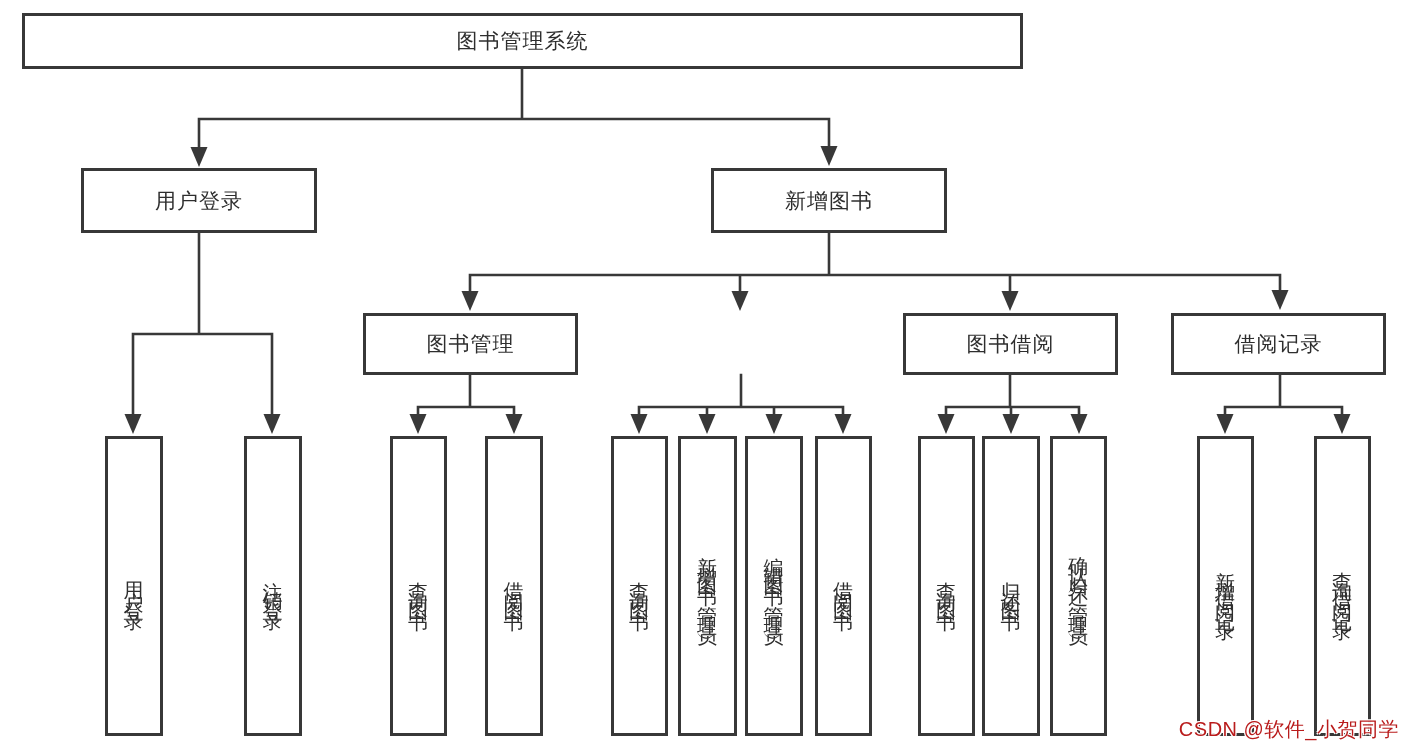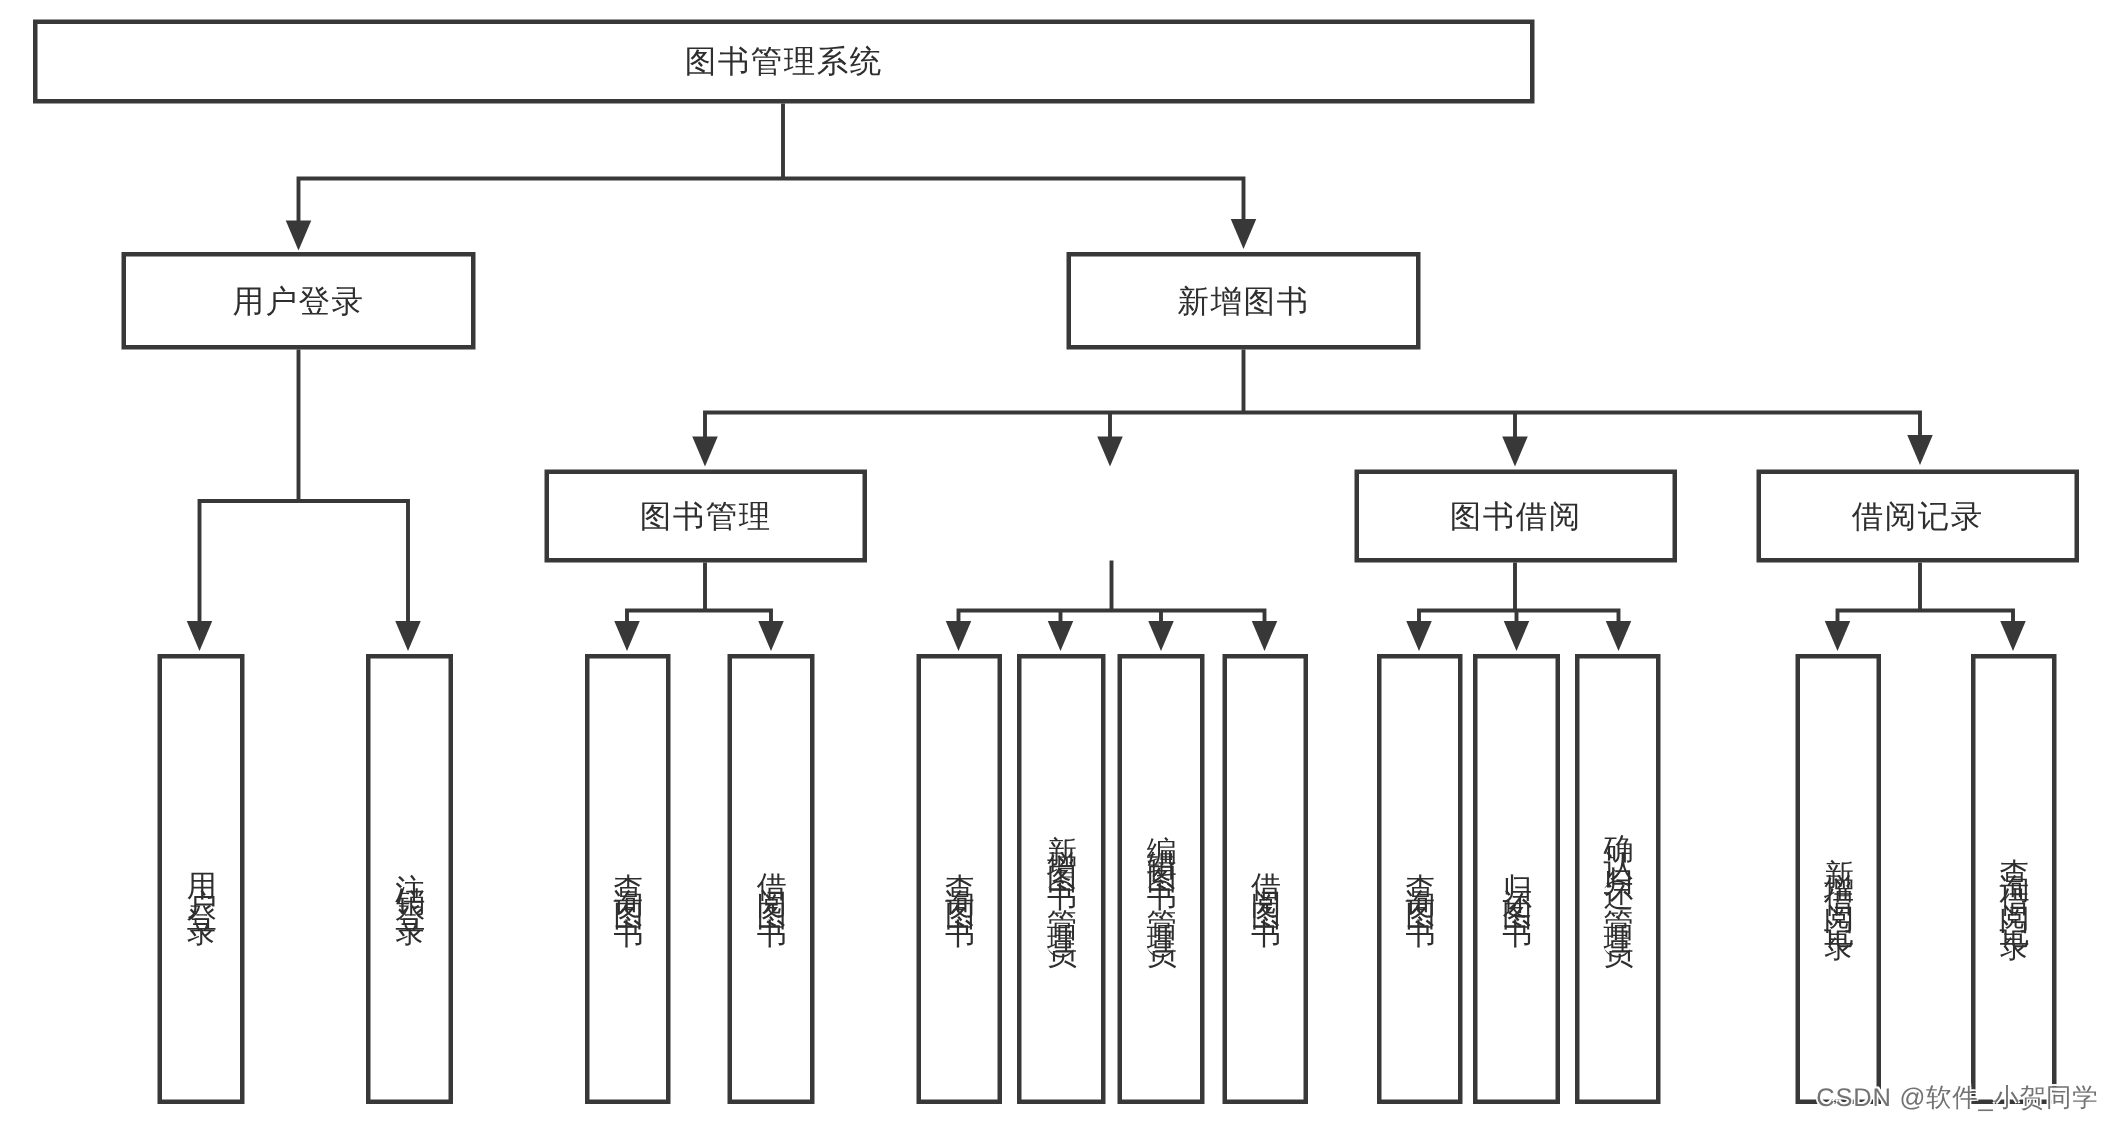--- a/index.html
+++ b/index.html
@@ -36,22 +36,22 @@
     text-orientation: mixed;
     font-size: 20px;
     line-height: 1;
     letter-spacing: 10px;
     white-space: nowrap;
   }
   .watermark {
     position: absolute;
     right: 6px;
     bottom: 4px;
-    font-size: 17px;
-    color: #737373;
+    font-size: 20px;
+    color: #b91c1c;
     letter-spacing: 0.5px;
     text-shadow: 1px 1px 0 #ffffff, -1px -1px 0 #ffffff, 1px -1px 0 #ffffff, -1px 1px 0 #ffffff;
     white-space: nowrap;
   }
 </style>
 </head>
 <body>
 
 <div class="stage">
 

